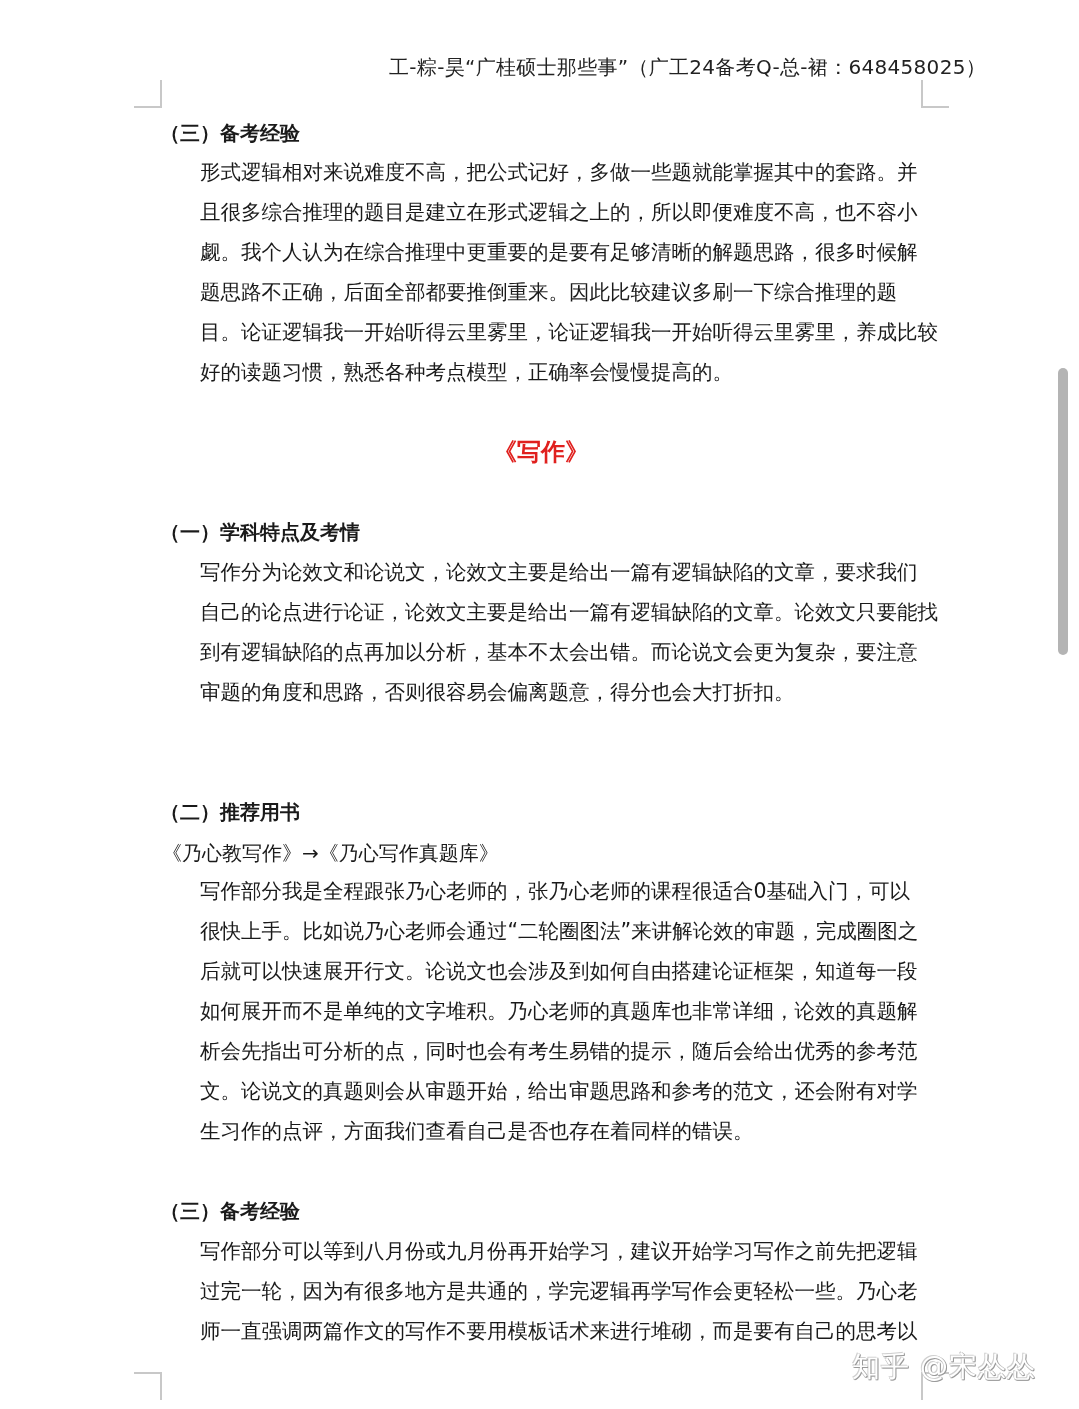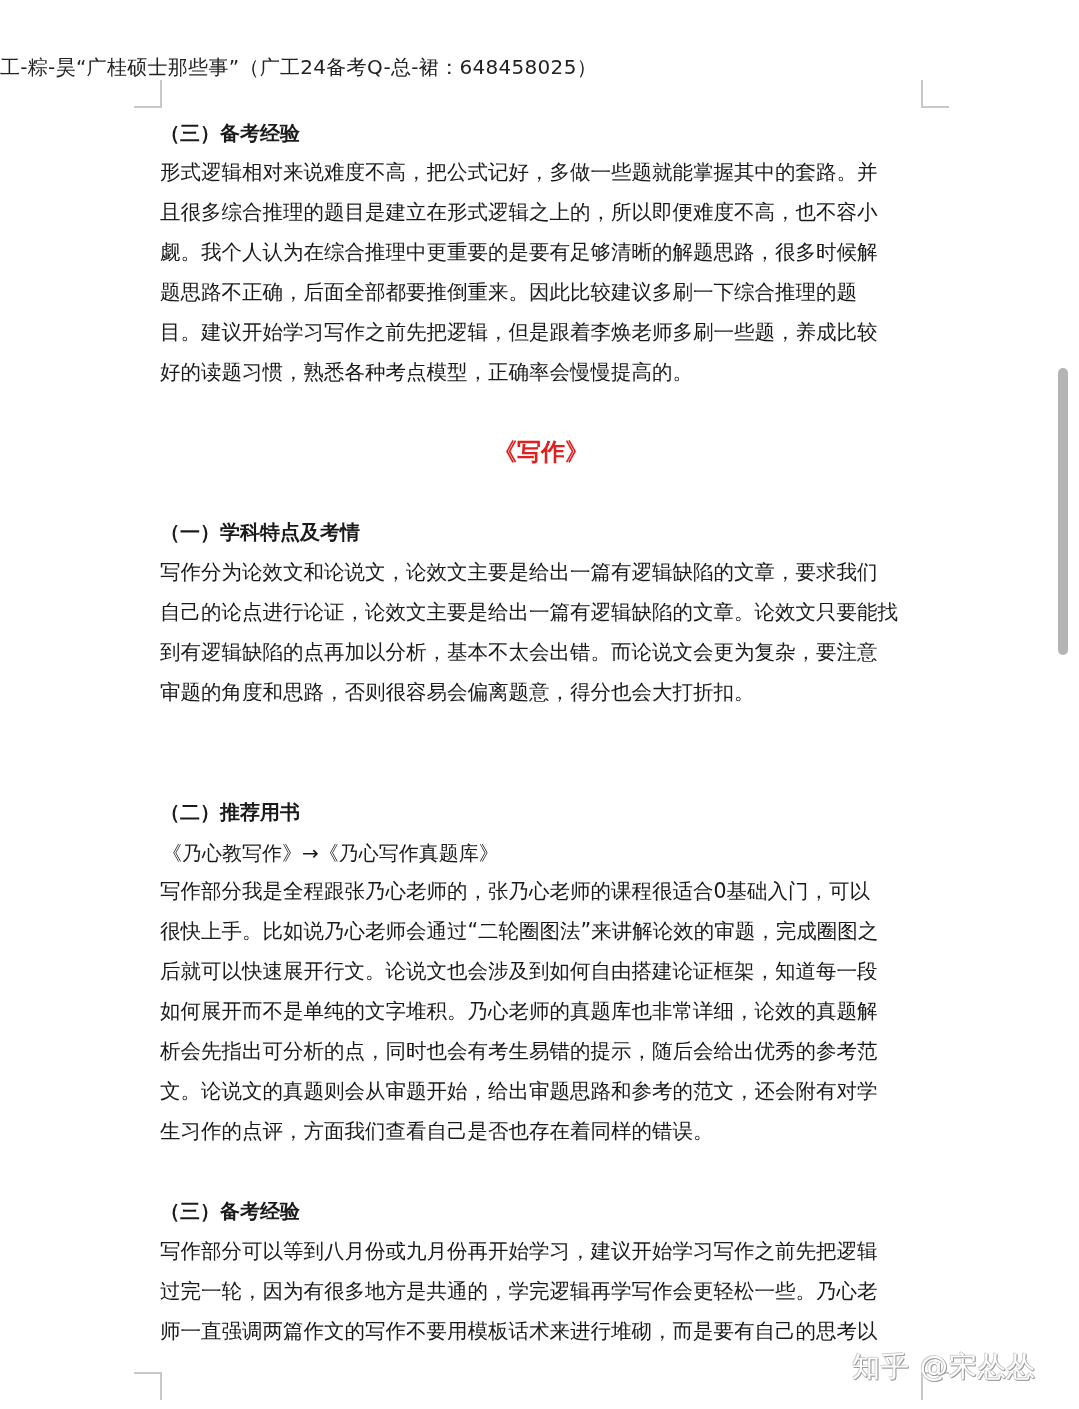--- a/index.html
+++ b/index.html
@@ -1,33 +1,33 @@
 <!DOCTYPE html>
 <html><head>
 <meta charset="utf-8">
 <style>
   html, body { margin: 0; padding: 0; }
   body {
     width: 1079px; height: 1409px; background: #ffffff; position: relative; overflow: hidden;
     font-family: "DejaVu Sans", "Liberation Sans", sans-serif; color: #1a1a1a;
   }
   .header {
-    position: absolute; top: 54px; left: 0; width: 986px; text-align: left;
+    position: absolute; top: 54px; left: 0; width: 986px; text-align: right;
     font-size: 20px; color: #222; letter-spacing: 0.3px;
   }
   .corner { position: absolute; width: 26px; height: 26px; border-color: #c8c8c8; border-style: solid; border-width: 0; }
   .corner.tl { left: 134px; top: 80px; border-right-width: 2px; border-bottom-width: 2px; }
   .corner.tr { left: 921px; top: 80px; border-left-width: 2px; border-bottom-width: 2px; }
   .corner.bl { left: 134px; top: 1372px; border-right-width: 2px; border-top-width: 2px; }
   .corner.br { left: 921px; top: 1372px; border-left-width: 2px; border-top-width: 2px; }
 
   .page { position: absolute; left: 160px; top: 0; width: 762px; }
   .h3 { position: absolute; left: 0; font-size: 20px; font-weight: bold; color: #1a1a1a; white-space: nowrap; }
   .para { position: absolute; left: 0; width: 762px; font-size: 20.5px; line-height: 40px; white-space: nowrap; }
-  .para div { height: 40px; }
+  .para div { height: 40px; margin-left: 40px; }
   .booklist { position: absolute; left: 2px; font-size: 20px; white-space: nowrap; text-align: center; }
   .section-title {
     position: absolute; left: 0; width: 762px; text-align: center; top: 436px;
     font-size: 24px; font-weight: bold; color: #e0201e;
   }
   .scrollbar {
     position: absolute; left: 1058px; top: 368px; width: 10px; height: 287px;
     background: #b4b4b4; border-radius: 5px;
   }
   .watermark {
@@ -47,21 +47,21 @@
 <div class="corner br"></div>
 
 <div class="page">
 
   <div class="h3" style="top:120px;">（三）备考经验</div>
   <div class="para" style="top:152px;">
     <div>形式逻辑相对来说难度不高，把公式记好，多做一些题就能掌握其中的套路。并</div>
     <div>且很多综合推理的题目是建立在形式逻辑之上的，所以即便难度不高，也不容小</div>
     <div>觑。我个人认为在综合推理中更重要的是要有足够清晰的解题思路，很多时候解</div>
     <div>题思路不正确，后面全部都要推倒重来。因此比较建议多刷一下综合推理的题</div>
-    <div>目。建议开始学习写作之前先把逻辑，但是跟着李焕老师多刷一些题，养成比较</div>
+    <div>目。论证逻辑我一开始听得云里雾里，论证逻辑我一开始听得云里雾里，养成比较</div>
     <div>好的读题习惯，熟悉各种考点模型，正确率会慢慢提高的。</div>
   </div>
 
   <div class="section-title">《写作》</div>
 
   <div class="h3" style="top:519px;">（一）学科特点及考情</div>
   <div class="para" style="top:552px;">
     <div>写作分为论效文和论说文，论效文主要是给出一篇有逻辑缺陷的文章，要求我们</div>
     <div>自己的论点进行论证，论效文主要是给出一篇有逻辑缺陷的文章。论效文只要能找</div>
     <div>到有逻辑缺陷的点再加以分析，基本不太会出错。而论说文会更为复杂，要注意</div>

